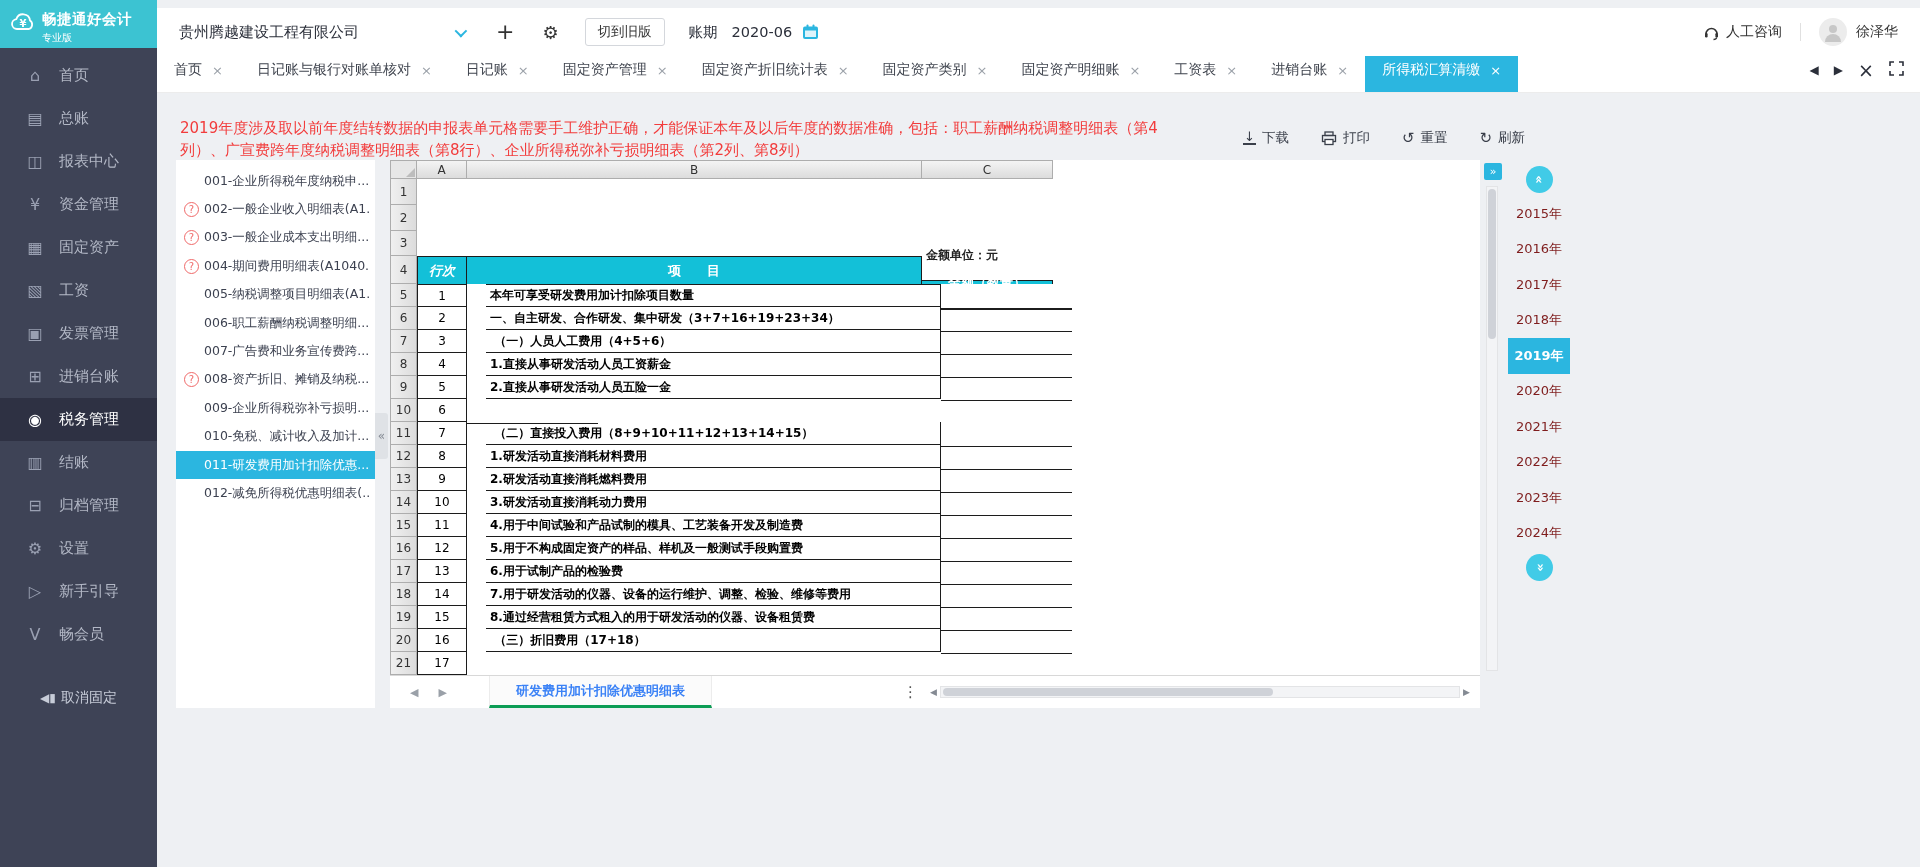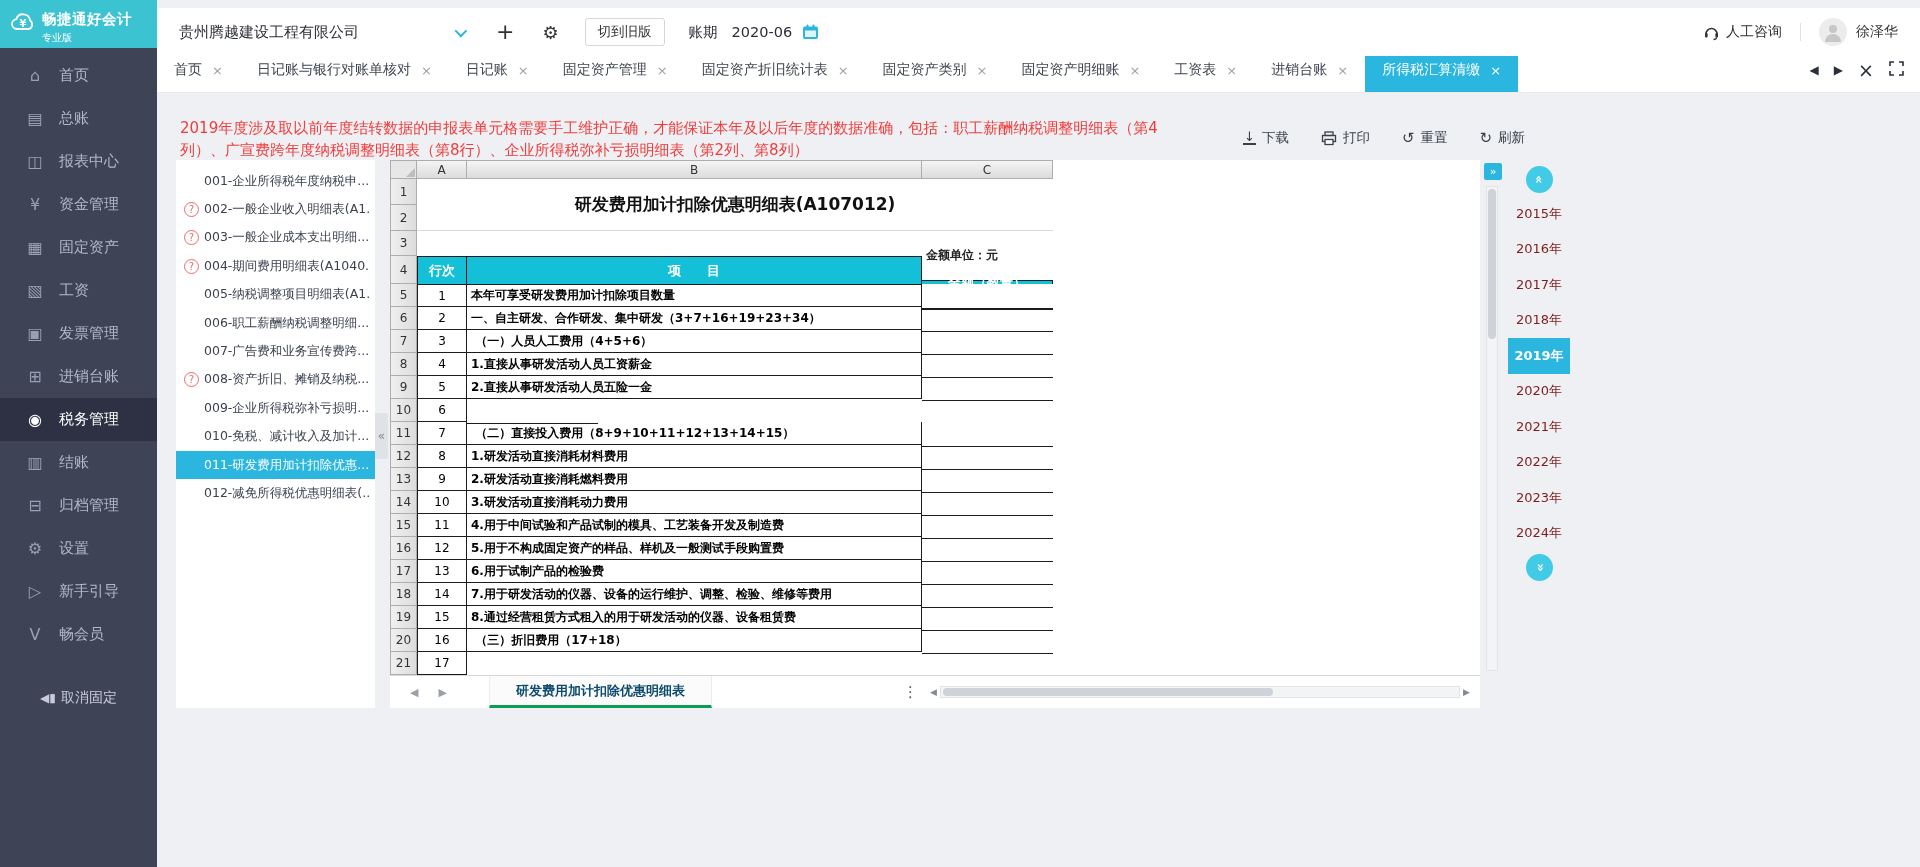--- a/index.html
+++ b/index.html
@@ -79,46 +79,46 @@
   .srow{display:flex;}
   .title-row{height:52px;}
   .gut2{width:27px;flex:none;display:flex;flex-direction:column;}
   .gut2 .gcell{flex:1;}
   .title-cell{width:636px;display:flex;align-items:center;justify-content:center;font-size:17px;font-weight:bold;color:#111;border-bottom:1px solid #d9d9d9;}
   .unit-row{height:25px;}
   .cellA{width:50px;flex:none;} .cellB{width:455px;flex:none;} .cellC{width:131px;flex:none;margin-top:24px;}
   .unit-row .cellC{display:flex;align-items:center;font-size:12px;font-weight:bold;color:#222;padding-left:4px;}
   .head-row{height:28px;}
   .hcell{background:var(--th-cyan);color:#fff;font-weight:bold;font-size:13px;display:flex;align-items:center;justify-content:center;border:1px solid var(--ink);border-left:none;border-bottom:none;cursor:pointer;}
-  .head-row .cellA{border-left:1px solid var(--ink);}
+  .head-row .cellA{border-left:1px solid var(--ink);font-style:italic;}
   .data-row{height:23px;}
   .dcell{border-right:1px solid var(--ink);border-bottom:1px solid var(--ink);font-size:12px;color:#000;display:flex;align-items:center;cursor:cell;}
   .data-row .cellA{justify-content:center;border-left:1px solid var(--ink);}
-  .data-row .cellB{padding-left:4px;font-weight:bold;white-space:pre;overflow:hidden;}
+  .data-row .cellB{padding-left:4px;font-weight:bold;white-space:pre;overflow:hidden;margin-left:19px;}
   .data-row:first-of-type .dcell{border-top:1px solid var(--ink);}
 
   
   .vsb{position:absolute;left:1327px;top:67px;width:16px;height:515px;}
   .vsb-handle{position:absolute;top:3px;left:0;width:18px;height:17px;background:var(--cyan);color:#fff;font-size:11px;display:flex;align-items:center;justify-content:center;border-radius:2px;cursor:pointer;}
   .vsb-track{position:absolute;top:26px;bottom:4px;left:2px;width:12px;background:#f3f4f6;border:1px solid #e3e4e6;}
   .vsb-thumb{position:absolute;top:2px;left:1px;width:8px;height:150px;background:#cfd2d8;border-radius:5px;cursor:grab;}
 
   
   .years{position:absolute;left:1351px;top:70px;width:62px;display:flex;flex-direction:column;align-items:center;}
   .yr-arrow{width:27px;height:27px;border-radius:50%;background:#41cbe7;color:#fff;display:flex;align-items:center;justify-content:center;margin:3px 0;cursor:pointer;flex:none;}
   .yr-arrow .g{display:inline-block;font-size:13px;font-weight:bold;}
   .yr-arrow.up .g{transform:rotate(90deg);}
   .yr-arrow.down .g{transform:rotate(-90deg);}
   .year{height:35.5px;width:100%;display:flex;align-items:center;justify-content:center;font-size:13px;color:#7f1d1d;cursor:pointer;}
   .year.active{background:var(--cyan);color:#fff;font-weight:bold;}
 
   
   .sheet-footer{position:absolute;left:233px;top:582px;width:1090px;height:33px;background:#fff;border-top:1px solid #d8d8d8;display:flex;align-items:center;}
   .sf-arrow{color:#9aa0a8;font-size:11px;margin-left:20px;cursor:pointer;}
-  .sheet-tab{margin-left:42px;height:100%;display:flex;align-items:center;padding:0 26px;color:#0c4a6e;font-size:13px;font-weight:bold;background:#fbfbfb;border-left:1px solid #ececec;border-right:1px solid #ececec;border-bottom:3px solid #0c9d55;cursor:pointer;white-space:nowrap;}
+  .sheet-tab{margin-left:42px;height:100%;display:flex;align-items:center;padding:0 26px;color:#3b82f6;font-size:13px;font-weight:bold;background:#fbfbfb;border-left:1px solid #ececec;border-right:1px solid #ececec;border-bottom:3px solid #0c9d55;cursor:pointer;white-space:nowrap;}
   .sf-dots{margin-left:auto;color:#555;font-size:15px;margin-right:12px;cursor:pointer;}
   .hsb{display:flex;align-items:center;width:540px;margin-right:10px;height:14px;}
   .hsb-a{font-size:9px;color:#848a93;cursor:pointer;}
   .hsb-track{flex:1;height:12px;background:#f3f4f6;border:1px solid #e3e4e6;margin:0 3px;position:relative;}
   .hsb-thumb{position:absolute;left:2px;top:1px;height:8px;width:330px;background:#cfd2d8;border-radius:4px;cursor:grab;}
 </style>
 </head>
 <body>
 
 <div class="sidebar">
@@ -418,21 +418,20 @@
       <div class="ch chA">A</div>
       <div class="ch chB">B</div>
       <div class="ch chC">C</div>
     </div>
 
     <div class="srow title-row">
       <div class="gut2">
         <div class="gcell">1</div>
         <div class="gcell">2</div>
       </div>
-      <div class="title-cell">研发费用加计扣除优惠明细表(A107012)</div>
     </div>
 
     <div class="srow unit-row">
       <div class="gcell gw">3</div>
       <div class="cellA"></div>
       <div class="cellB"></div>
       <div class="cellC">金额单位：元</div>
     </div>
 
     <div class="srow head-row">

